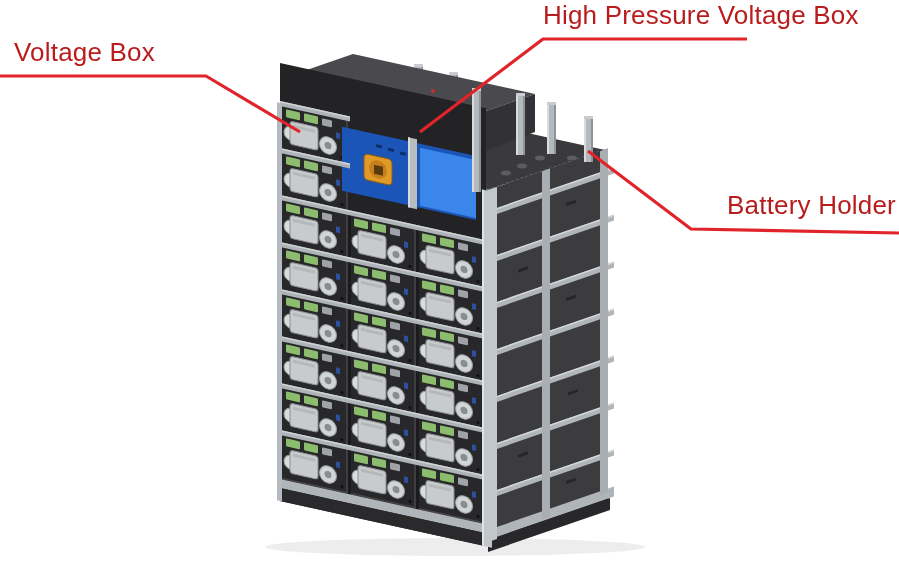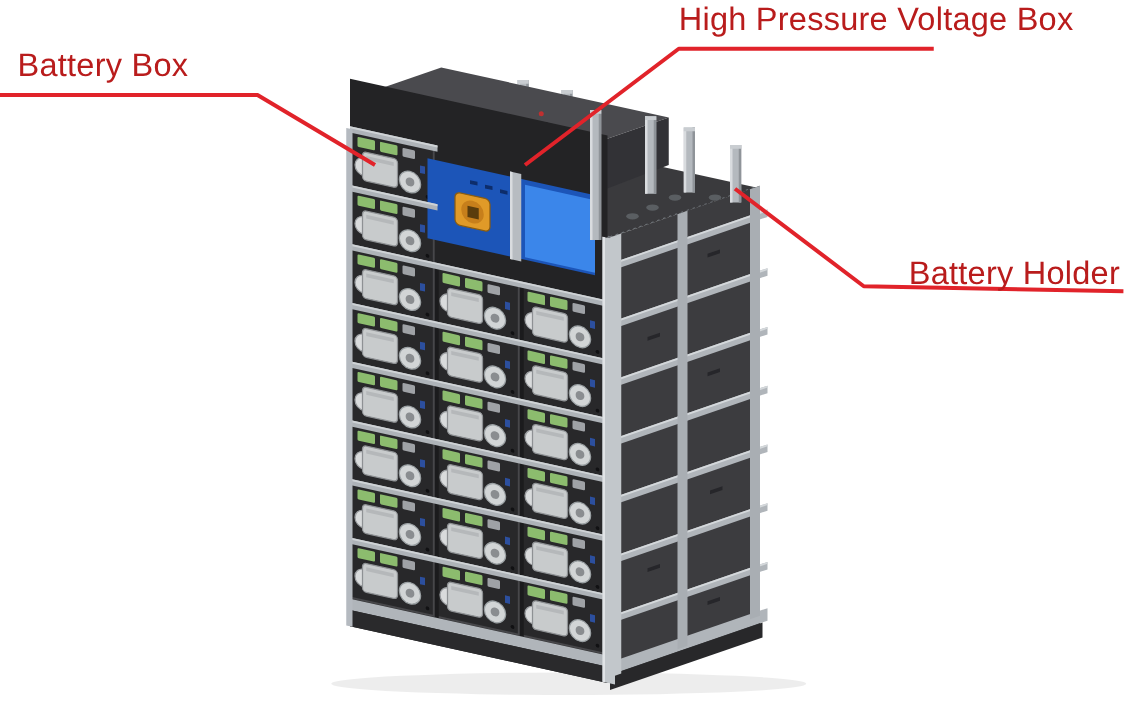--- a/index.html
+++ b/index.html
@@ -14,21 +14,21 @@
   .label{
     position:absolute;
     color:#b91c1c;
     font-size:26px;
     line-height:1.1;
     white-space:nowrap;
     letter-spacing:0.2px;
   }
   #lbl-bb{left:14px;top:38px;}
   #lbl-hpv{left:543px;top:1px;}
-  #lbl-bh{left:727px;top:204px;text-align:center;}
+  #lbl-bh{left:727px;top:191px;text-align:center;}
 </style>
 </head>
 <body>
 
 <div class="canvas">
   <svg id="rack-svg" viewBox="0 0 899 563" width="899" height="563">
       <ellipse cx="455" cy="547" rx="190" ry="9" fill="rgba(0,0,0,0.07)"></ellipse>
       <g>
         <polygon points="488,190 605,150 400,105 283,145" fill="#3a3a3d"></polygon>
         <line x1="488" y1="190" x2="605" y2="150" stroke="#70757a" stroke-width="2" stroke-dasharray="2,3"></line>
@@ -420,16 +420,16 @@
           <rect x="584" y="116" width="9" height="46" fill="#b4b9be"></rect>
           <rect x="584" y="116" width="2" height="46" fill="#d9dcdf"></rect>
           <rect x="591" y="116" width="2" height="46" fill="#8f9499"></rect>
           <rect x="584" y="116" width="9" height="3" fill="#c9cdd1"></rect>
         </g>
       </g>
       <polyline points="0,76 206,76 300,132" fill="none" stroke="#e1232a" stroke-width="3.2" stroke-linejoin="round"></polyline>
       <polyline points="747,39 543,39 420,132" fill="none" stroke="#e1232a" stroke-width="3.2" stroke-linejoin="round"></polyline>
       <polyline points="588,151 691,229 899,233" fill="none" stroke="#e1232a" stroke-width="3.2" stroke-linejoin="round"></polyline>
     </svg>
-  <div class="label" id="lbl-bb">Battery Box</div>
+  <div class="label" id="lbl-bb">Voltage Box</div>
   <div class="label" id="lbl-hpv">High Pressure Voltage Box</div>
   <div class="label" id="lbl-bh">Battery Holder</div>
 </div>
 
 </body></html>

